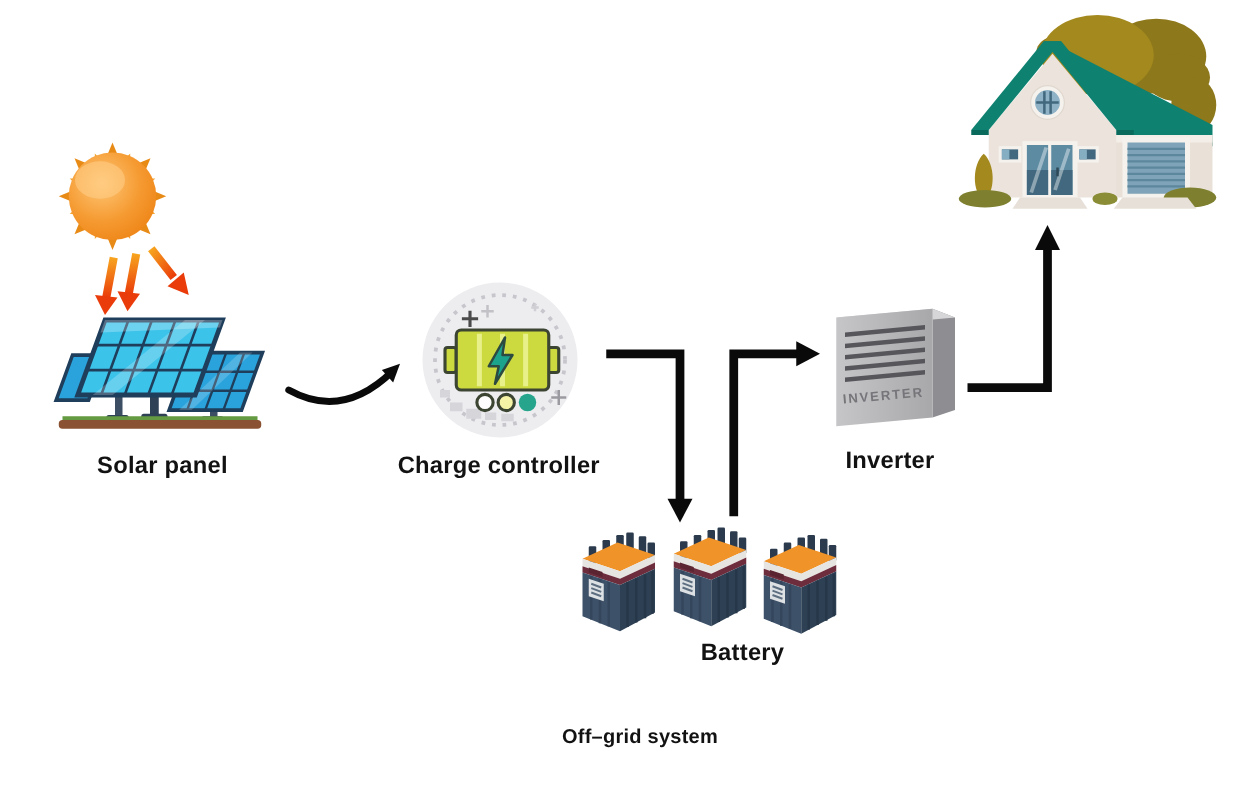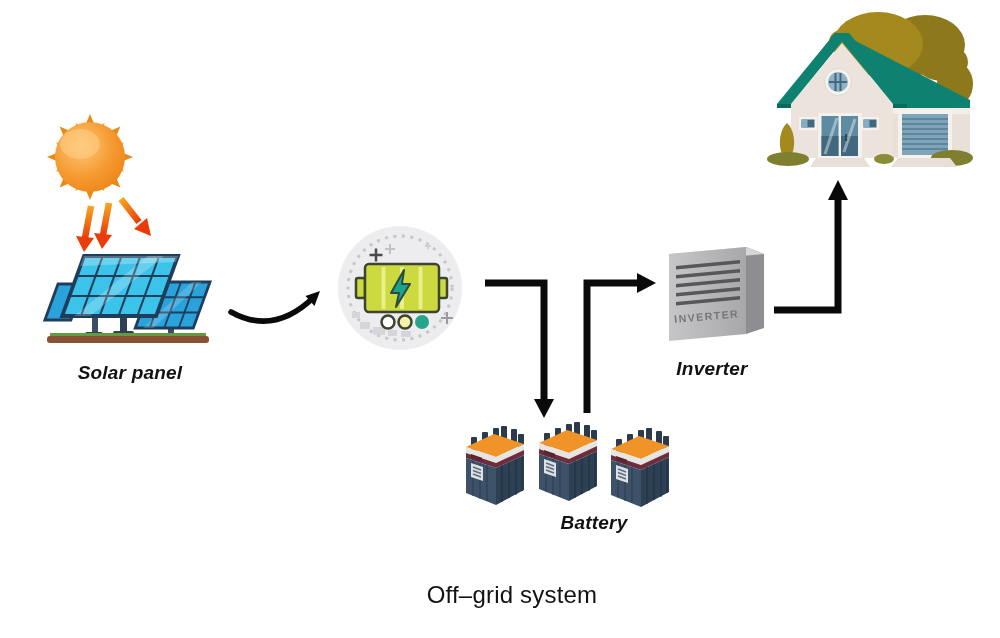--- a/index.html
+++ b/index.html
@@ -4,25 +4,25 @@
 <style>
   html,body{margin:0;padding:0;background:#fff;}
   .canvas{
     position:relative;width:1000px;height:638px;background:var(--background,#fff);
     font-family:"Liberation Sans","DejaVu Sans",sans-serif;overflow:hidden;
   }
   .diagram-svg{position:absolute;left:0;top:0;}
   .node-label{
     position:absolute;transform:translateX(-50%);
     font-size:19px;font-weight:700;color:var(--label_text,#121212);
-    letter-spacing:.2px;white-space:nowrap;font-style:italic;
+    letter-spacing:.2px;white-space:nowrap;
   }
   .diagram-title{
     position:absolute;transform:translateX(-50%);
-    font-size:24px;font-weight:400;color:var(--label_text,#121212);
+    font-size:16px;font-weight:700;color:var(--label_text,#121212);
     letter-spacing:.2px;white-space:nowrap;
   }
   .inverter-text{
     font-family:"Liberation Sans","DejaVu Sans",sans-serif;
     font-size:10.5px;font-weight:600;letter-spacing:1.5px;fill:#76767a;
   }
 </style>
 </head>
 <body>
 
@@ -248,16 +248,17 @@
       <path d="M787,123 C796,131 797,153 787,161 C777,153 778,131 787,123" fill="#a3891e"></path>
       <ellipse cx="788" cy="159" rx="21" ry="7" fill="#7e8030"></ellipse>
       <ellipse cx="952" cy="158" rx="21" ry="8" fill="#7e8030"></ellipse>
       <ellipse cx="884" cy="159" rx="10" ry="5" fill="#8a8c36"></ellipse>
       <polygon points="816,158 864,158 870,167 810,167" fill="#e7e0d8"></polygon>
       <polygon points="898,158 950,158 957,167 891,167" fill="#e7e0d8"></polygon>
     </g>
   </svg>
 
   <div class="node-label" style="left:130px;top:362px">Solar panel</div>
+  <div class="node-label" style="left:399px;top:362px">Charge controller</div>
   <div class="node-label" style="left:594px;top:512px">Battery</div>
   <div class="node-label" style="left:712px;top:358px">Inverter</div>
   <div class="diagram-title" style="left:512px;top:581px">Off–grid system</div>
 </div>
 
 </body></html>

